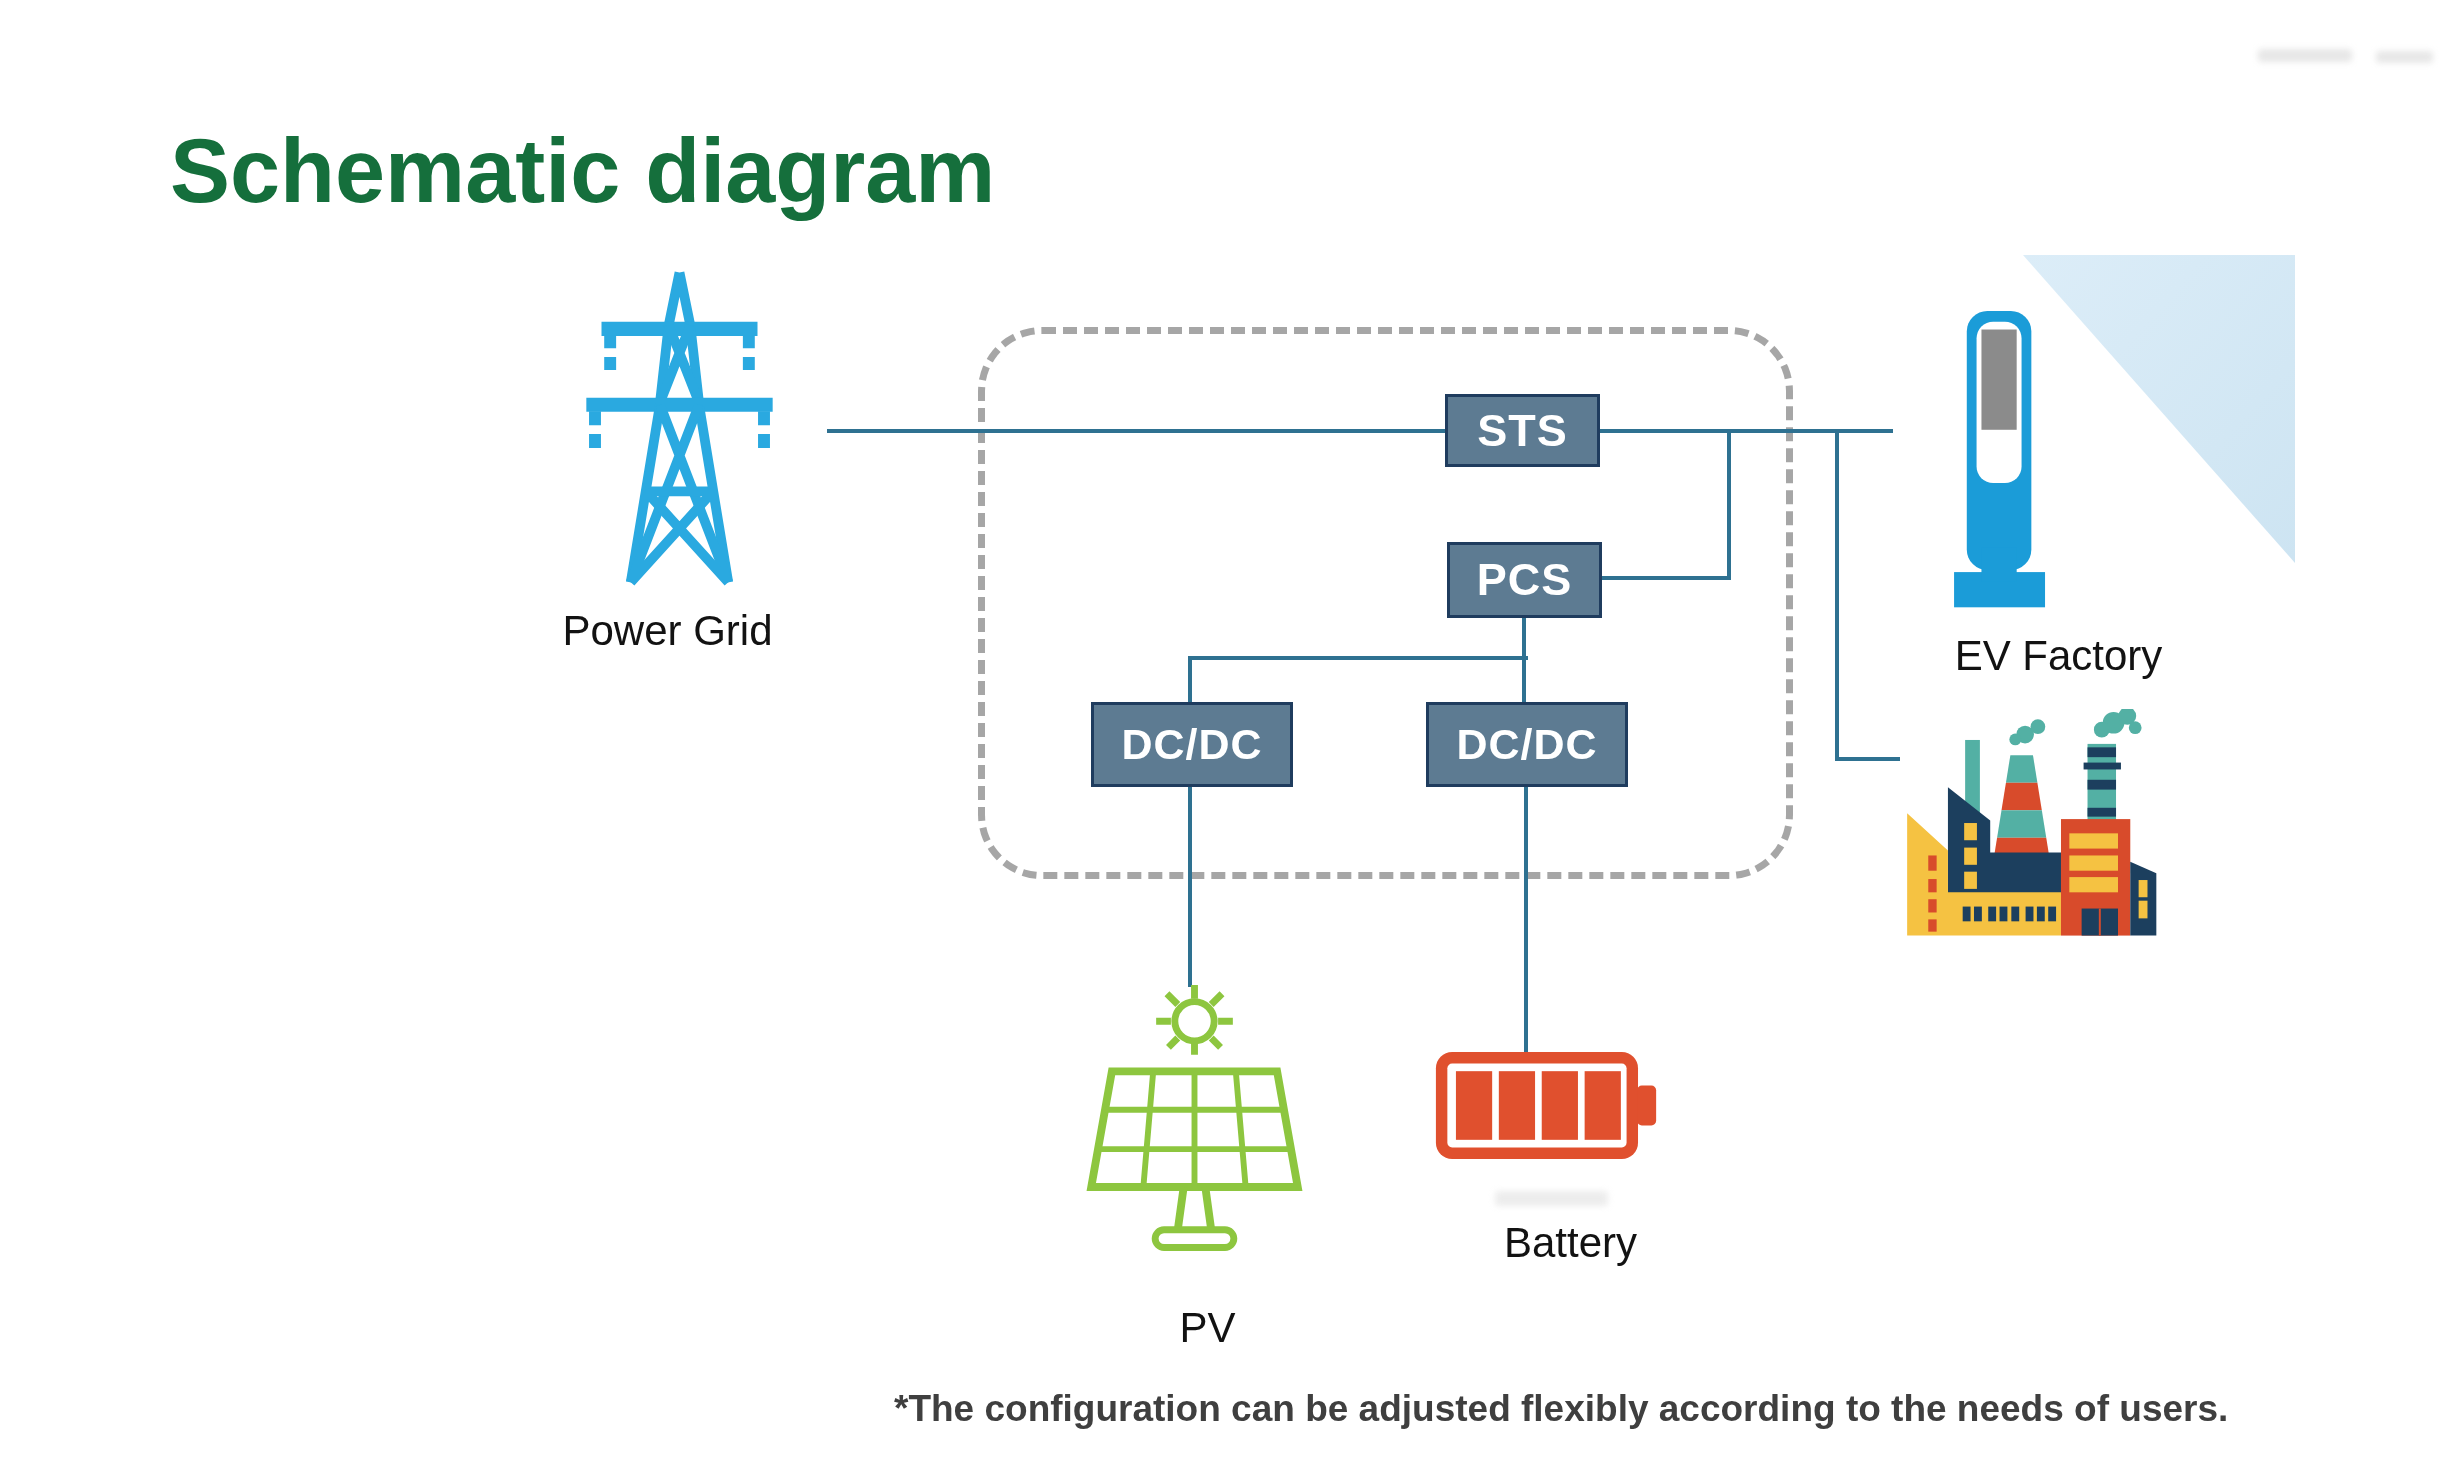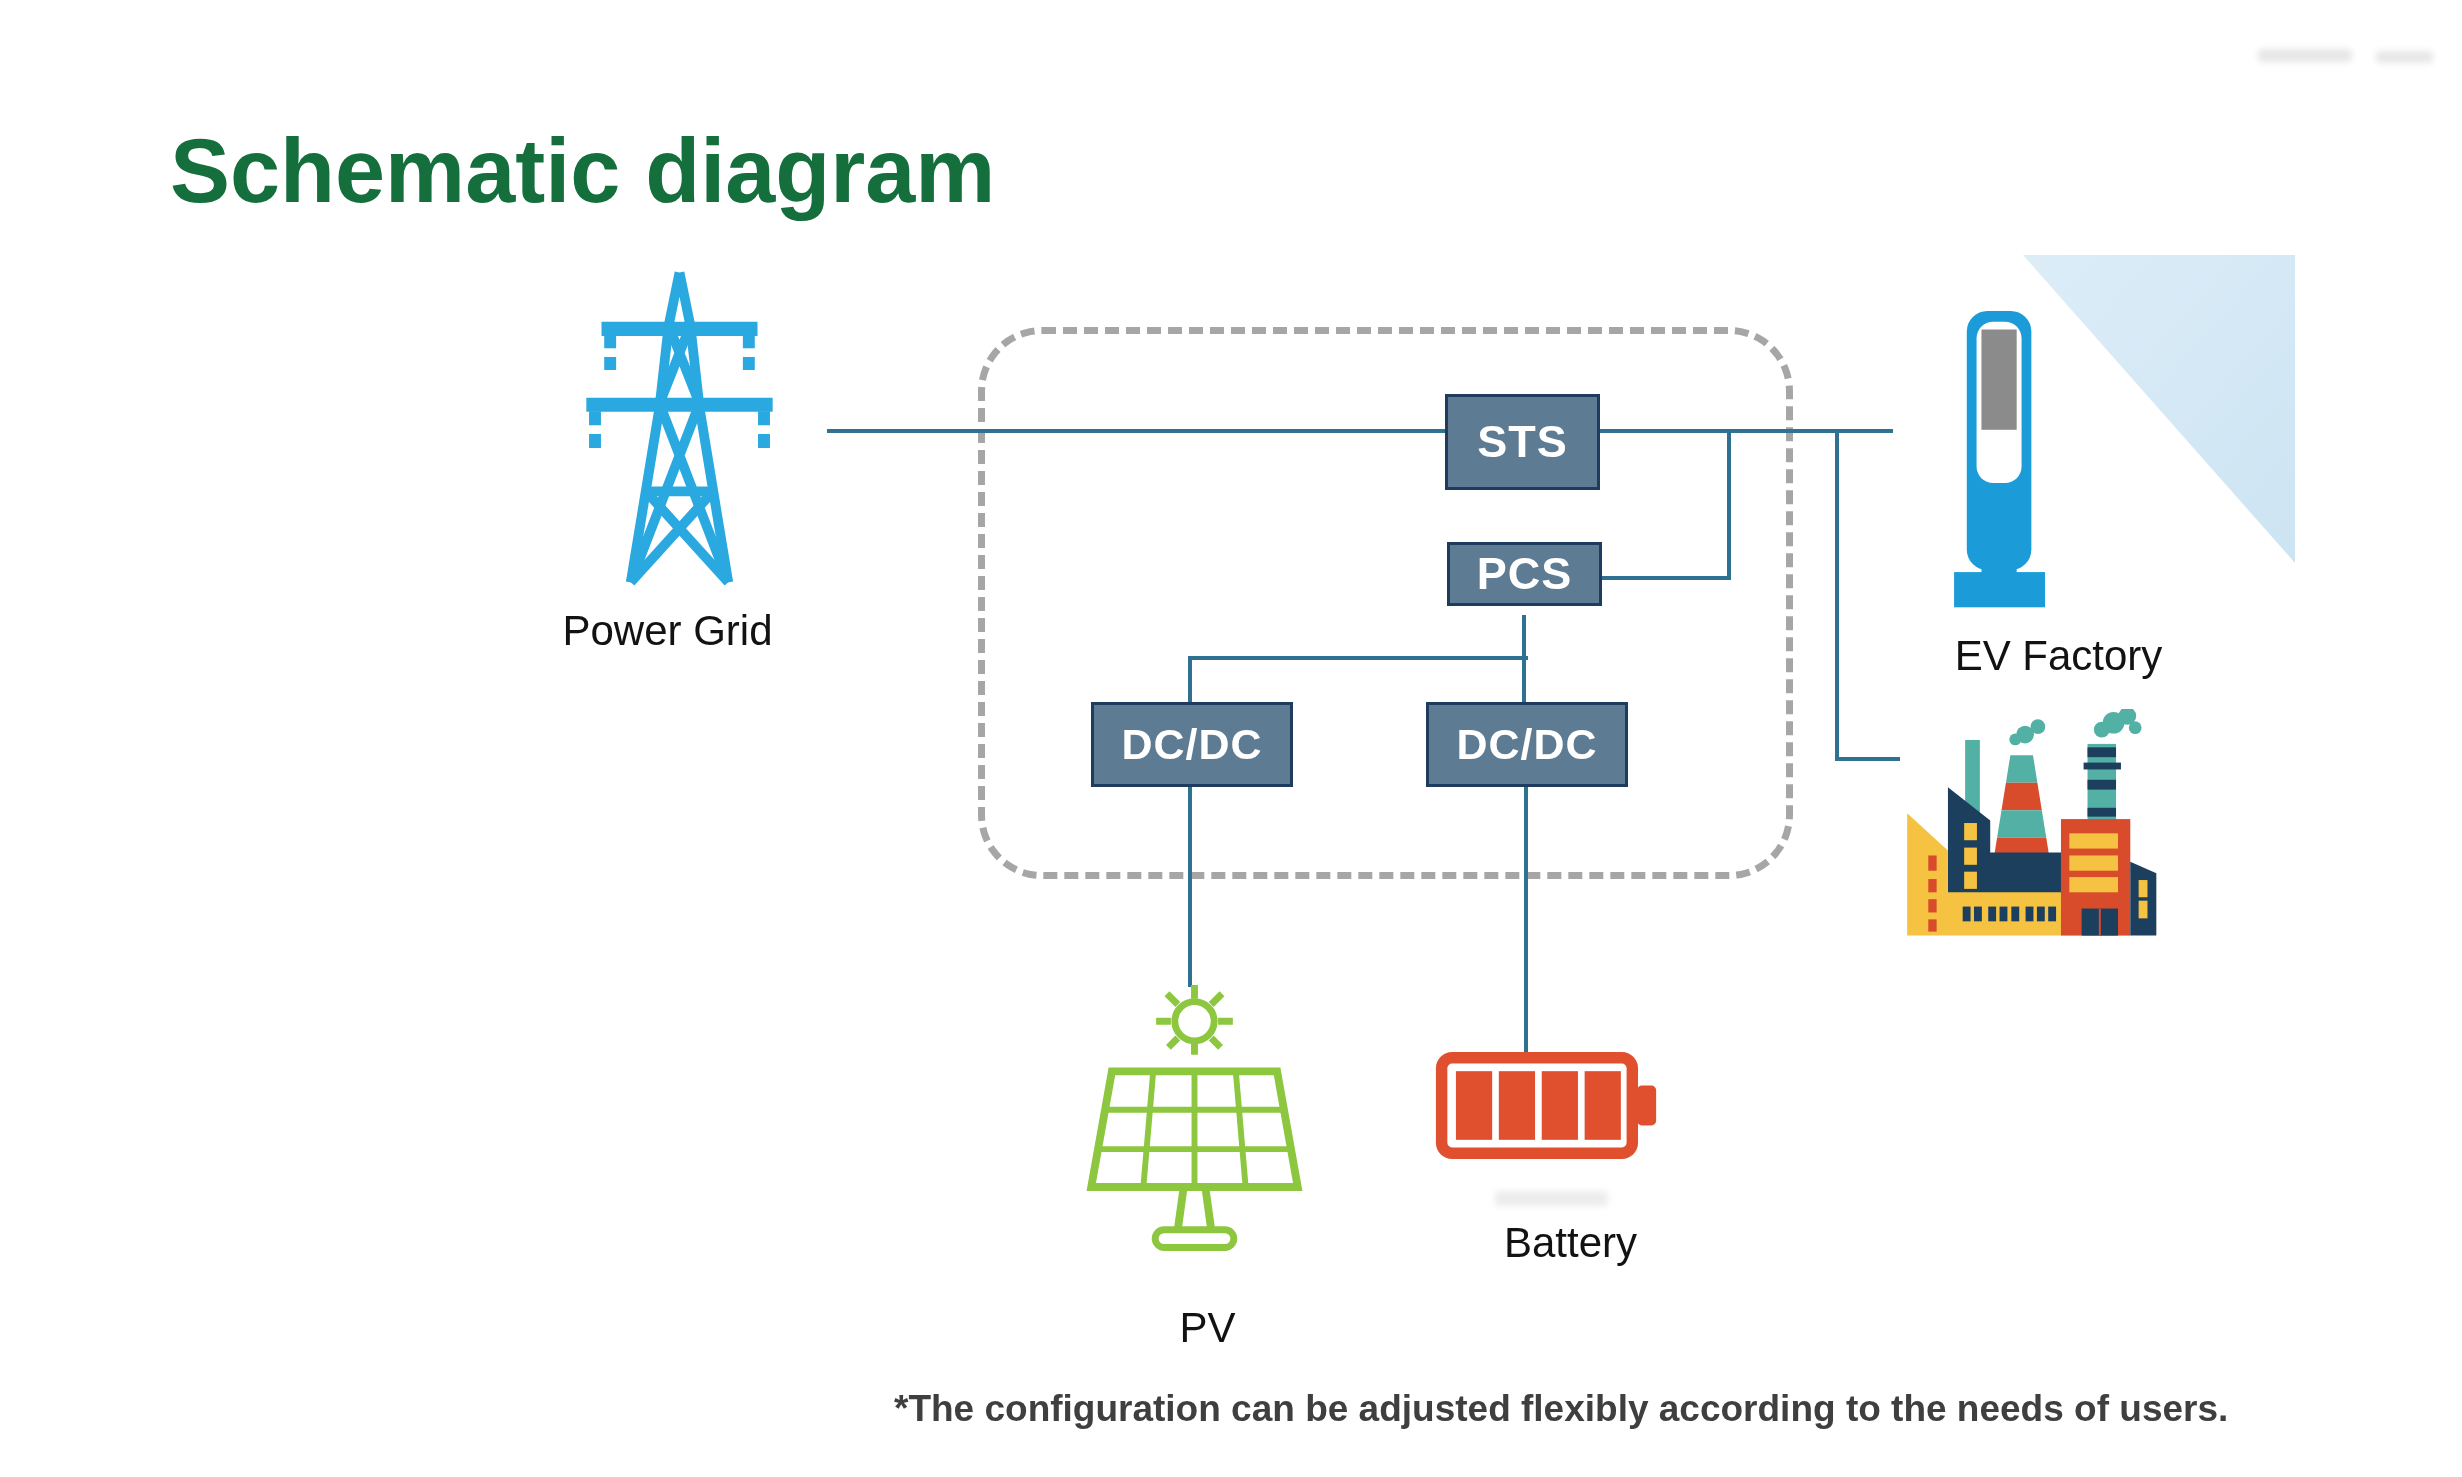--- a/index.html
+++ b/index.html
@@ -21,22 +21,22 @@
     border:7.9px dashed var(--dash-gray);border-radius:64px;
   }
   
   .wire{background:var(--line-teal);}
   
   .nbox{
     box-sizing:border-box;background:var(--box-fill);border:3.4px solid var(--box-border);
     color:var(--box-text);font-weight:bold;display:flex;align-items:center;justify-content:center;
     font-size:45px;letter-spacing:1px;
   }
-  #box-sts{left:1445px;top:394px;width:155px;height:96px;}
-  #box-pcs{left:1447px;top:542px;width:155px;height:64px;}
+  #box-sts{left:1445px;top:394px;width:155px;height:73px;}
+  #box-pcs{left:1447px;top:542px;width:155px;height:76px;}
   #box-dcdc-left{left:1091px;top:702px;width:202px;height:85px;font-size:43px;}
   #box-dcdc-right{left:1426px;top:702px;width:202px;height:85px;font-size:43px;}
   
   .node-label{
     width:443px;text-align:center;font-size:42px;color:var(--label-black);line-height:1.15;
     white-space:nowrap;
   }
   #label-power-grid{left:446px;top:607px;}
   #label-ev-charger{left:1837px;top:632px;}
   #label-factory-load{left:1849px;top:1030px;color:var(--factory-label);}

